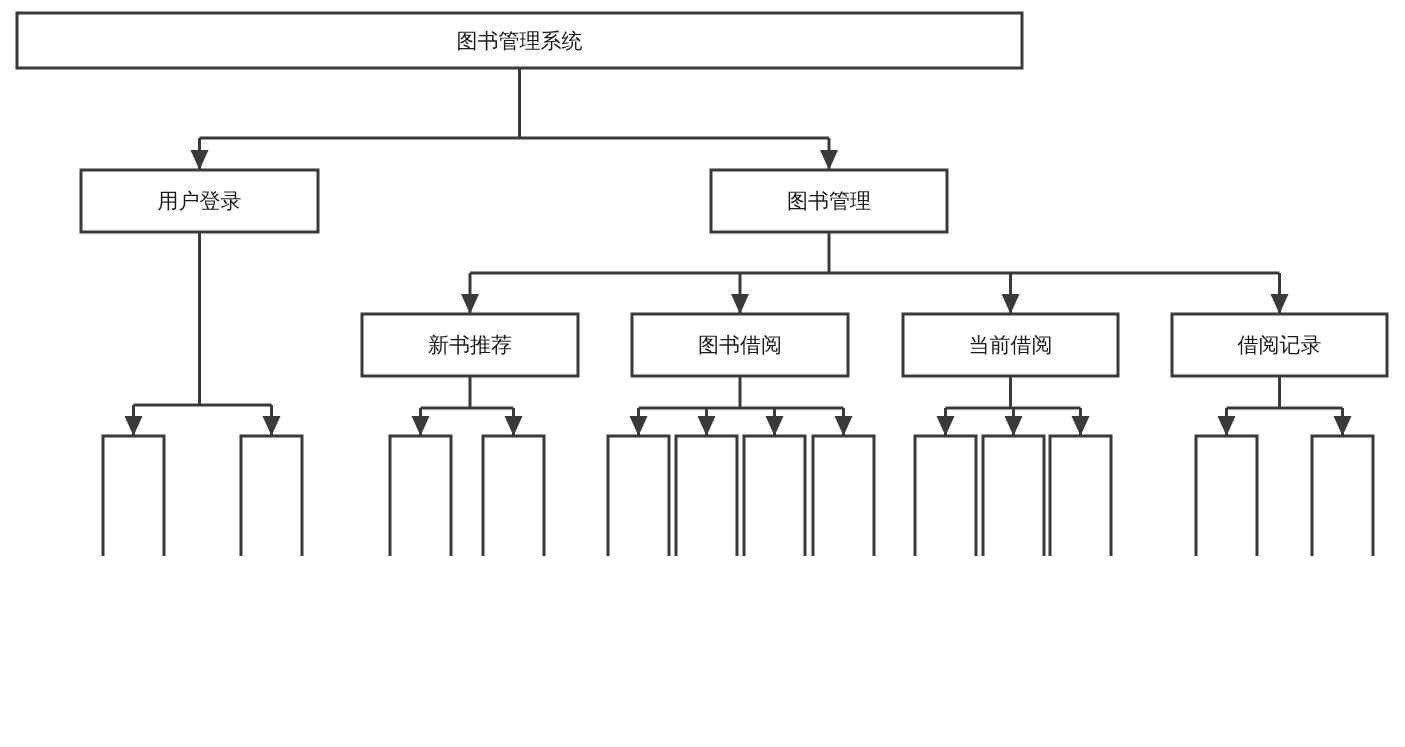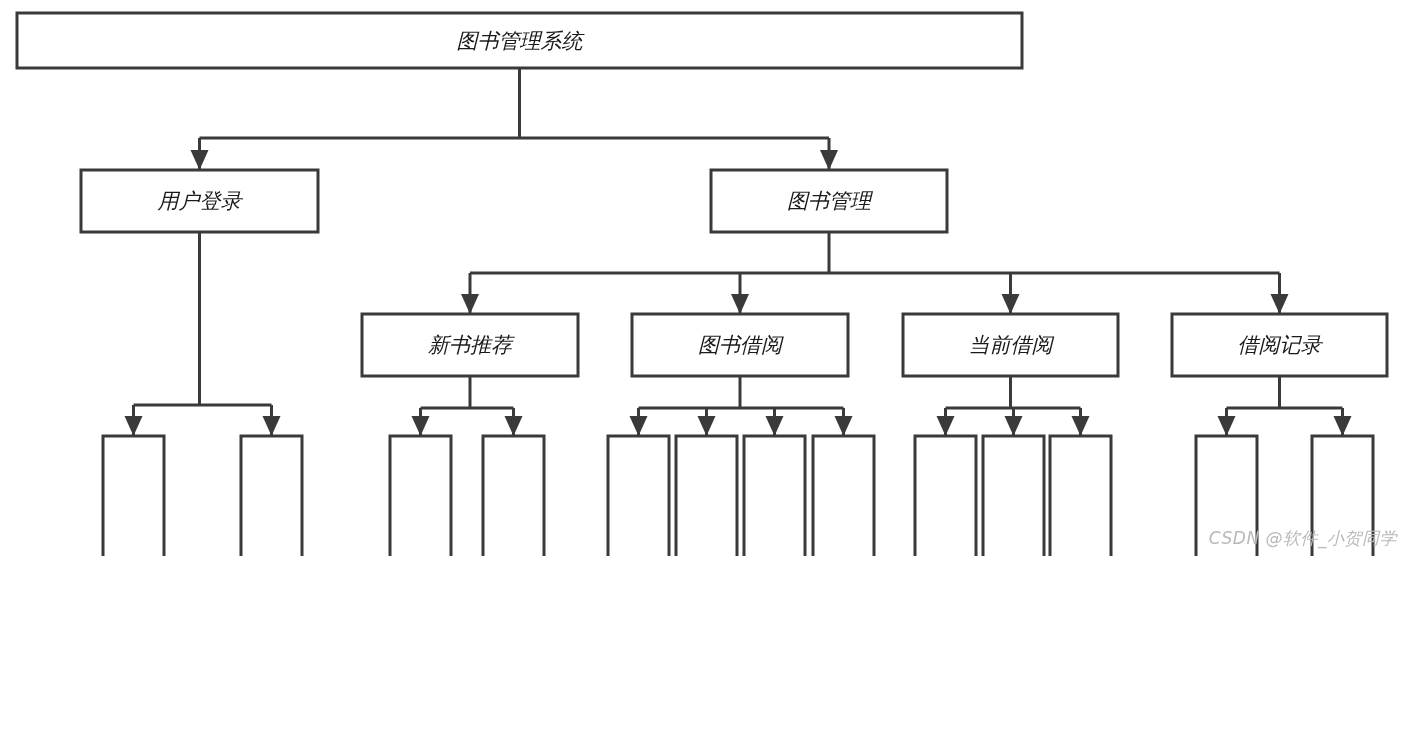--- a/index.html
+++ b/index.html
@@ -9,21 +9,20 @@
   }
   body {
     font-family: "DejaVu Sans", "Liberation Sans", sans-serif;
   }
   #diagram-root {
     position: relative;
     width: 1405px;
     height: 556px;
     background: #ffffff;
     overflow: hidden;
-    font-style: italic;
   }
   svg#flow {
     position: absolute;
     left: 0;
     top: 0;
     width: 1405px;
     height: 747px;
   }
   .node-box {
     fill: #ffffff;
@@ -204,14 +203,13 @@
         <span class="vlabel">确认归还（管理员）</span>
       </div>
       <div class="vlabel-wrap" style="left: 1196px; top: 436px; width: 61px; height: 298px;">
         <span class="vlabel">新增借阅记录</span>
       </div>
       <div class="vlabel-wrap" style="left: 1312px; top: 436px; width: 61px; height: 298px;">
         <span class="vlabel">查询借阅记录</span>
       </div>
     </div>
 
-  <div class="watermark">CSDN @软件_小贺同学</div>
 </div>
 
 </body></html>

